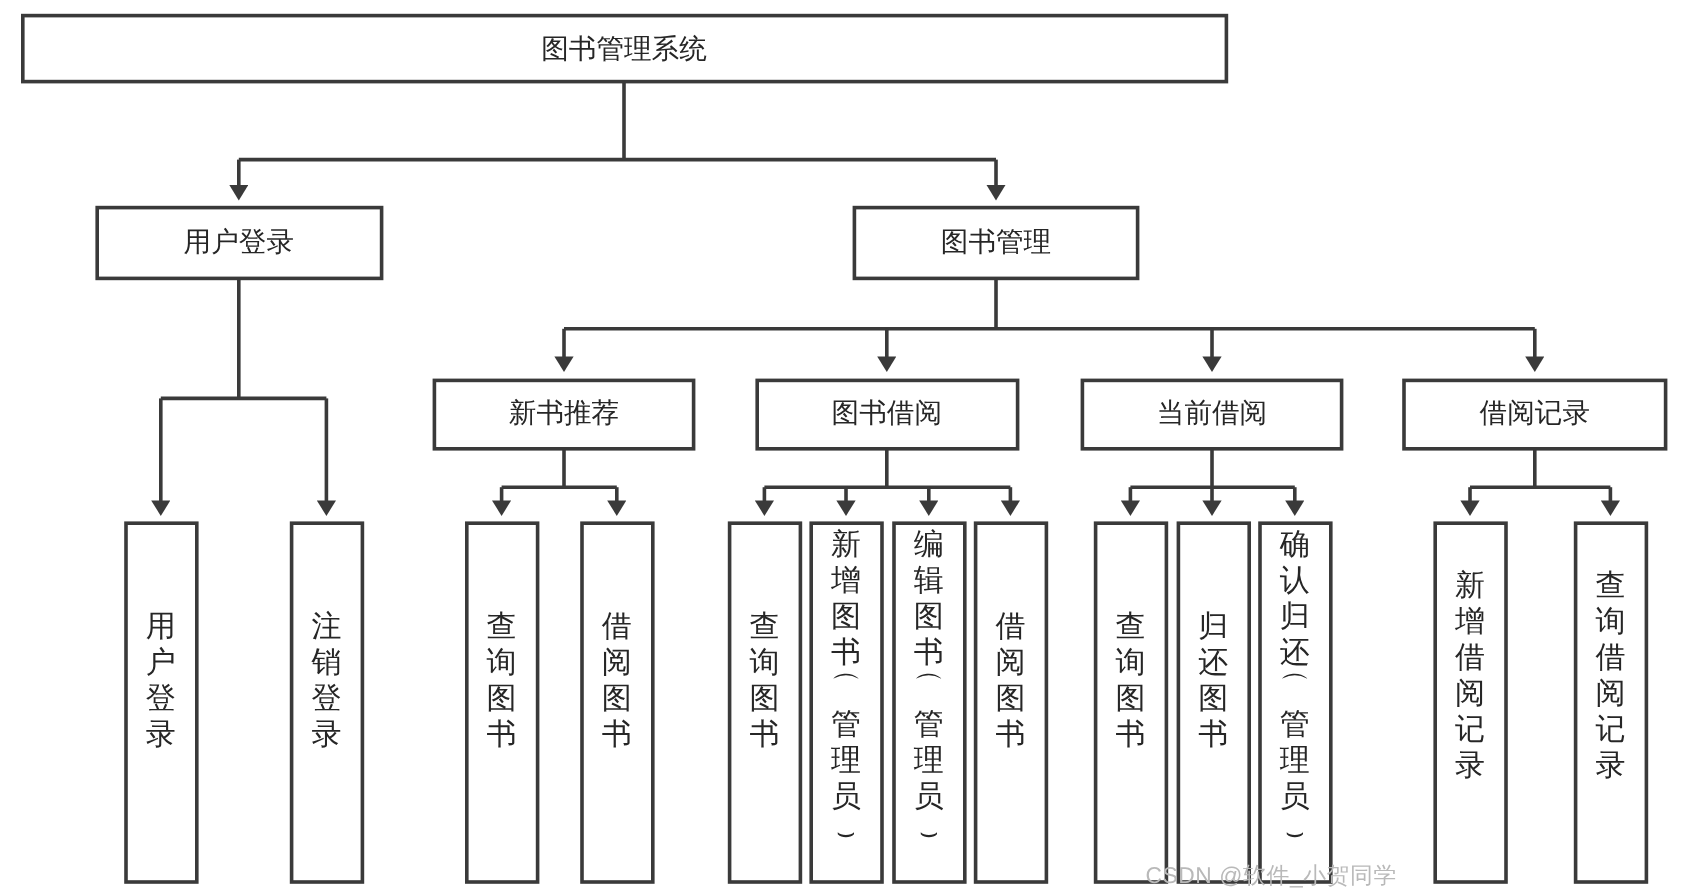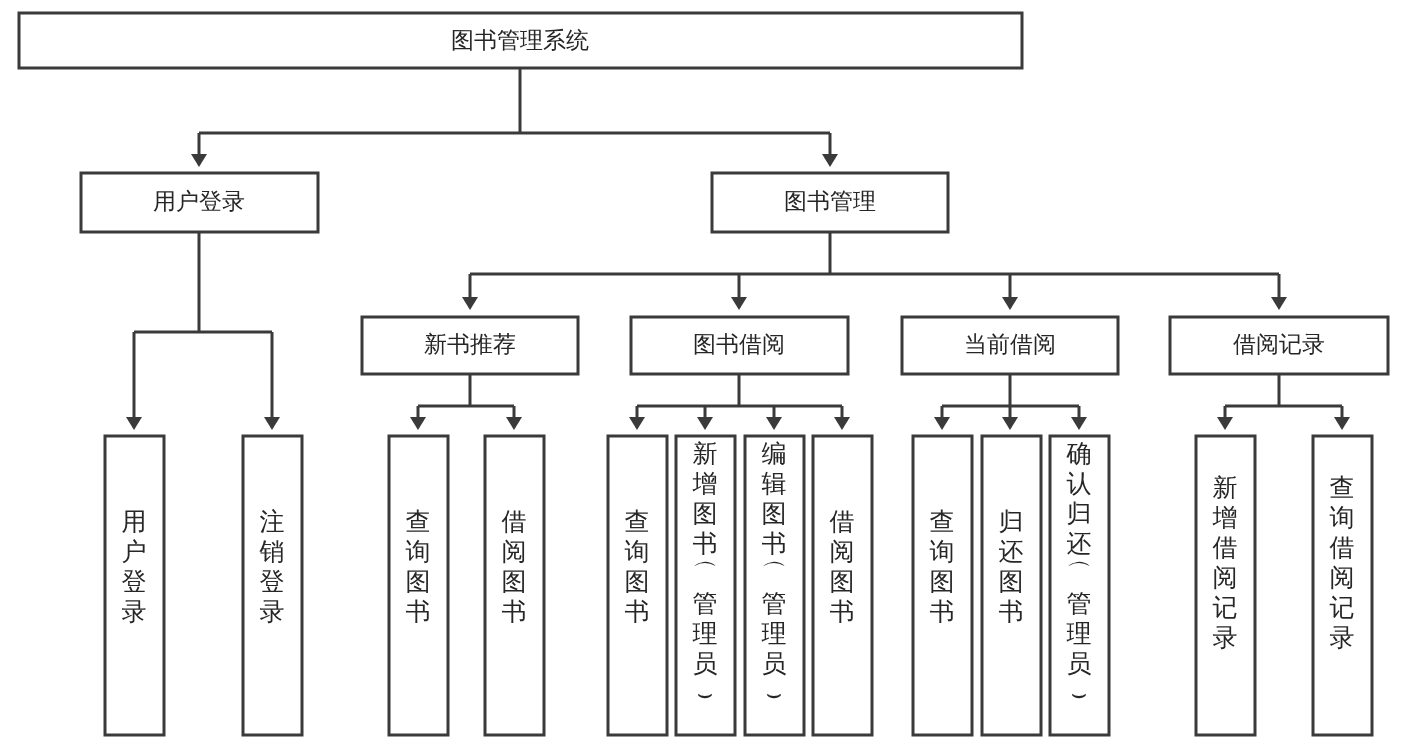--- a/index.html
+++ b/index.html
@@ -227,14 +227,15 @@
       <text class="leaf-label" x="1225" y="496"><tspan x="1225" dy="0">新</tspan><tspan x="1225" dy="30">增</tspan><tspan x="1225" dy="30">借</tspan><tspan x="1225" dy="30">阅</tspan><tspan x="1225" dy="30">记</tspan><tspan x="1225" dy="30">录</tspan></text>
     </g>
 
     <g>
       <rect class="node-box" x="1313" y="436" width="59" height="299"></rect>
       <text class="leaf-label" x="1342" y="496"><tspan x="1342" dy="0">查</tspan><tspan x="1342" dy="30">询</tspan><tspan x="1342" dy="30">借</tspan><tspan x="1342" dy="30">阅</tspan><tspan x="1342" dy="30">记</tspan><tspan x="1342" dy="30">录</tspan></text>
     </g>
 
   </svg>
 
+  <div class="watermark">CSDN @软件_小贺同学</div>
 
 </div>
 
 </body></html>

